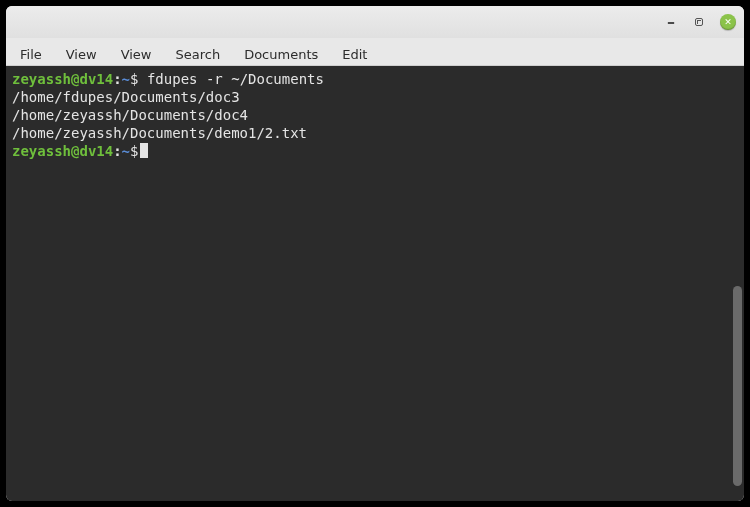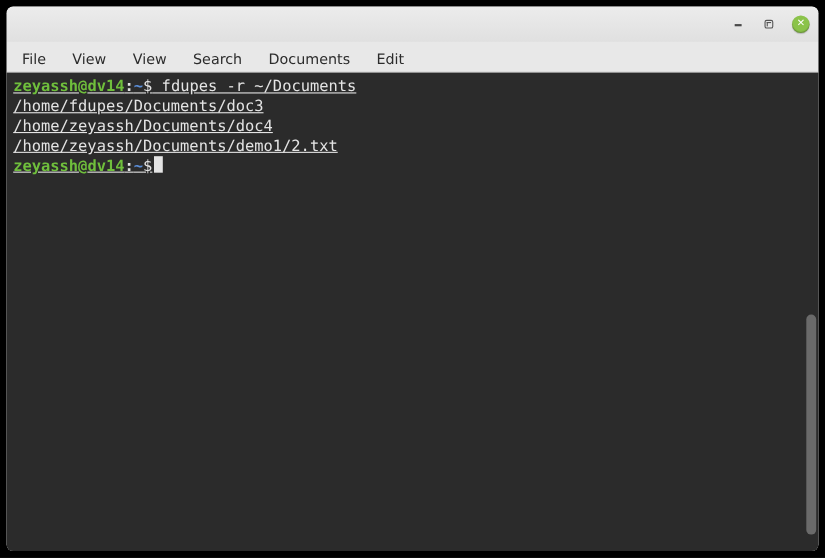--- a/index.html
+++ b/index.html
@@ -98,21 +98,21 @@
       flex: 1;
       background: #2b2b2b;
       position: relative;
       font-family: "DejaVu Sans Mono","Ubuntu Mono","Liberation Mono",monospace;
       font-size: 14px;
       line-height: 18px;
       color: #e4e4e4;
       padding: 4px 6px;
       overflow: hidden;
     }
-    .line { white-space: pre; text-decoration: underline; }
+    .line { white-space: pre; }
     .user { color: #6fbf3c; font-weight: bold; }
     .host { color: #6fbf3c; font-weight: bold; }
     .colon { color: #e4e4e4; font-weight: bold;}
     .path { color: #5a8cd6; font-weight: bold; }
     .dollar { color: #e4e4e4; }
     .cmd { color: #e4e4e4; }
     .out { color: #e4e4e4; }
     .cursor {
       display: inline-block;
       width: 8px; height: 15px;

